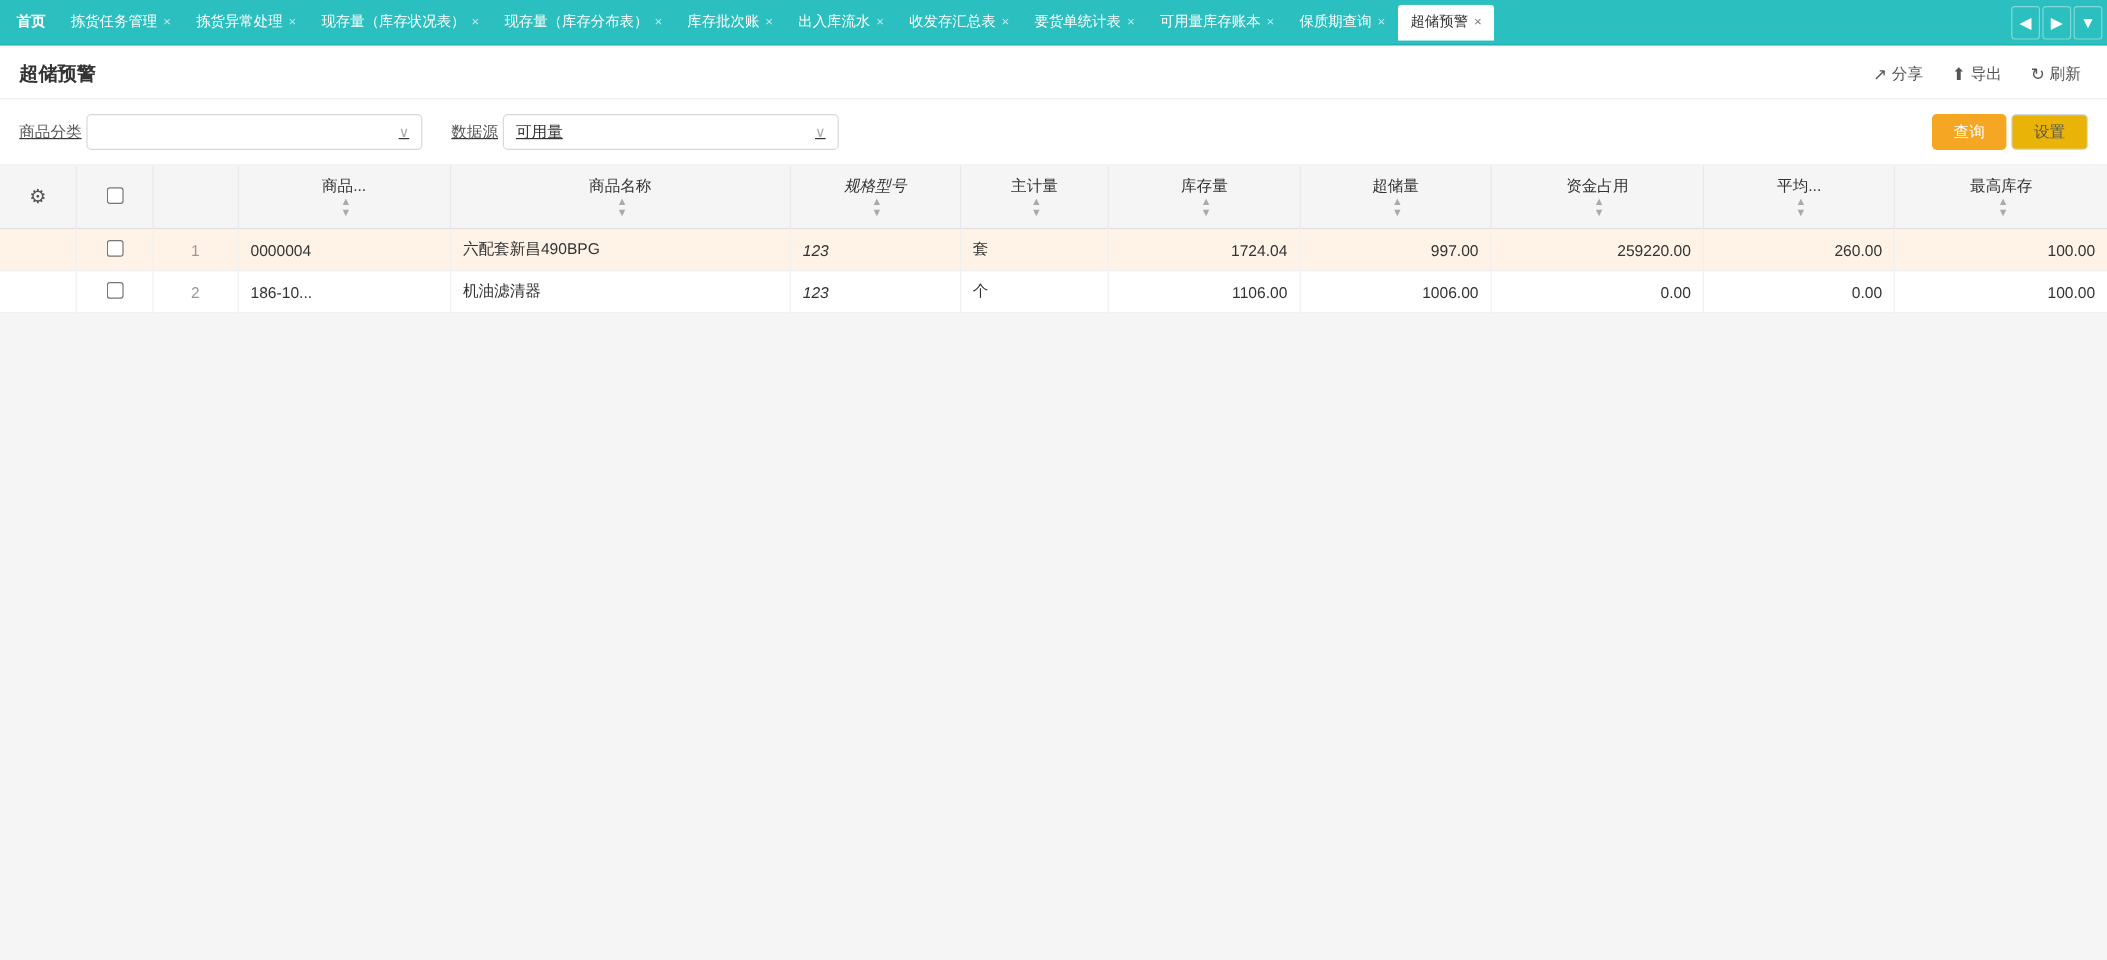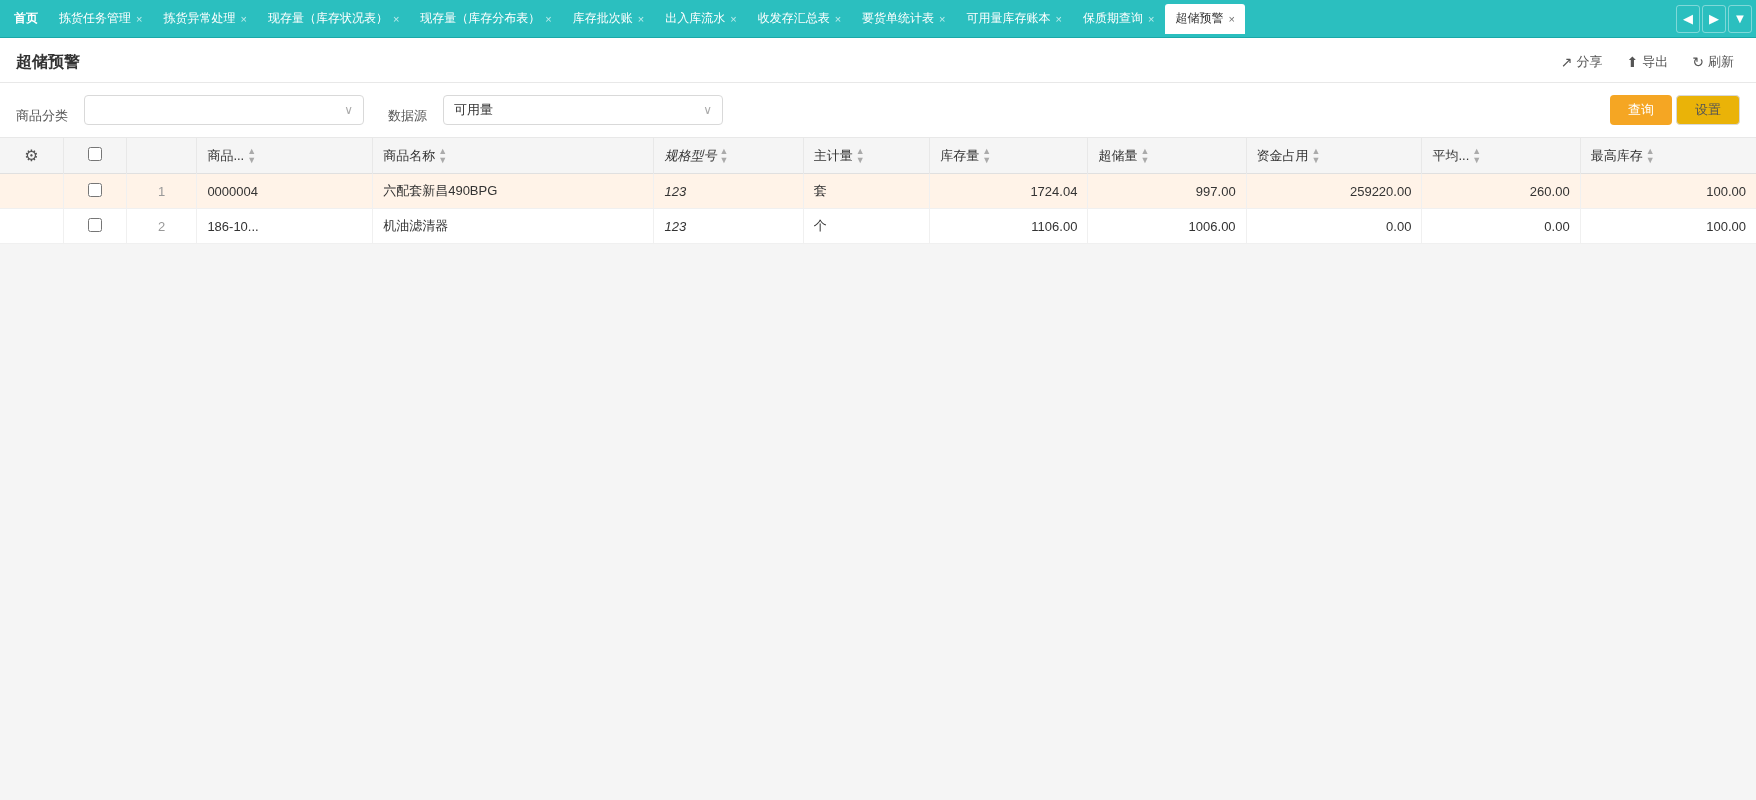--- a/index.html
+++ b/index.html
@@ -85,22 +85,23 @@
     .filter-area {
       background: #fff;
       padding: 12px 16px;
       display: flex;
       align-items: center;
       gap: 24px;
       border-bottom: 1px solid #e8e8e8;
     }
     .filter-item {
       display: flex;
-      align-items: flex-end;
-      gap: 16px;
+      align-items: center;
+      gap: 4px;
+      text-decoration: underline;
     }
     .filter-label { color: #555; font-size: 13px; white-space: nowrap; }
     .filter-select {
       display: flex;
       align-items: center;
       justify-content: space-between;
       width: 280px;
       height: 30px;
       border: 1px solid #d9d9d9;
       border-radius: 4px;
@@ -171,21 +172,21 @@
     thead th:last-child { border-right: none; }
     thead th .sort-arrows {
       display: inline-flex;
       flex-direction: column;
       margin-left: 3px;
       vertical-align: middle;
       font-size: 9px;
       color: #aaa;
       line-height: 1;
     }
-    .th-inner { display: flex; align-items: center; }
+    .th-inner { display: flex; align-items: center; flex-direction: column; }
     tbody tr {
       border-bottom: 1px solid #f0f0f0;
     }
     tbody tr.highlighted { background: #fff3e8; }
     tbody td {
       padding: 8px 10px;
       font-size: 13px;
       color: #333;
       border-right: 1px solid #f0f0f0;
     }

